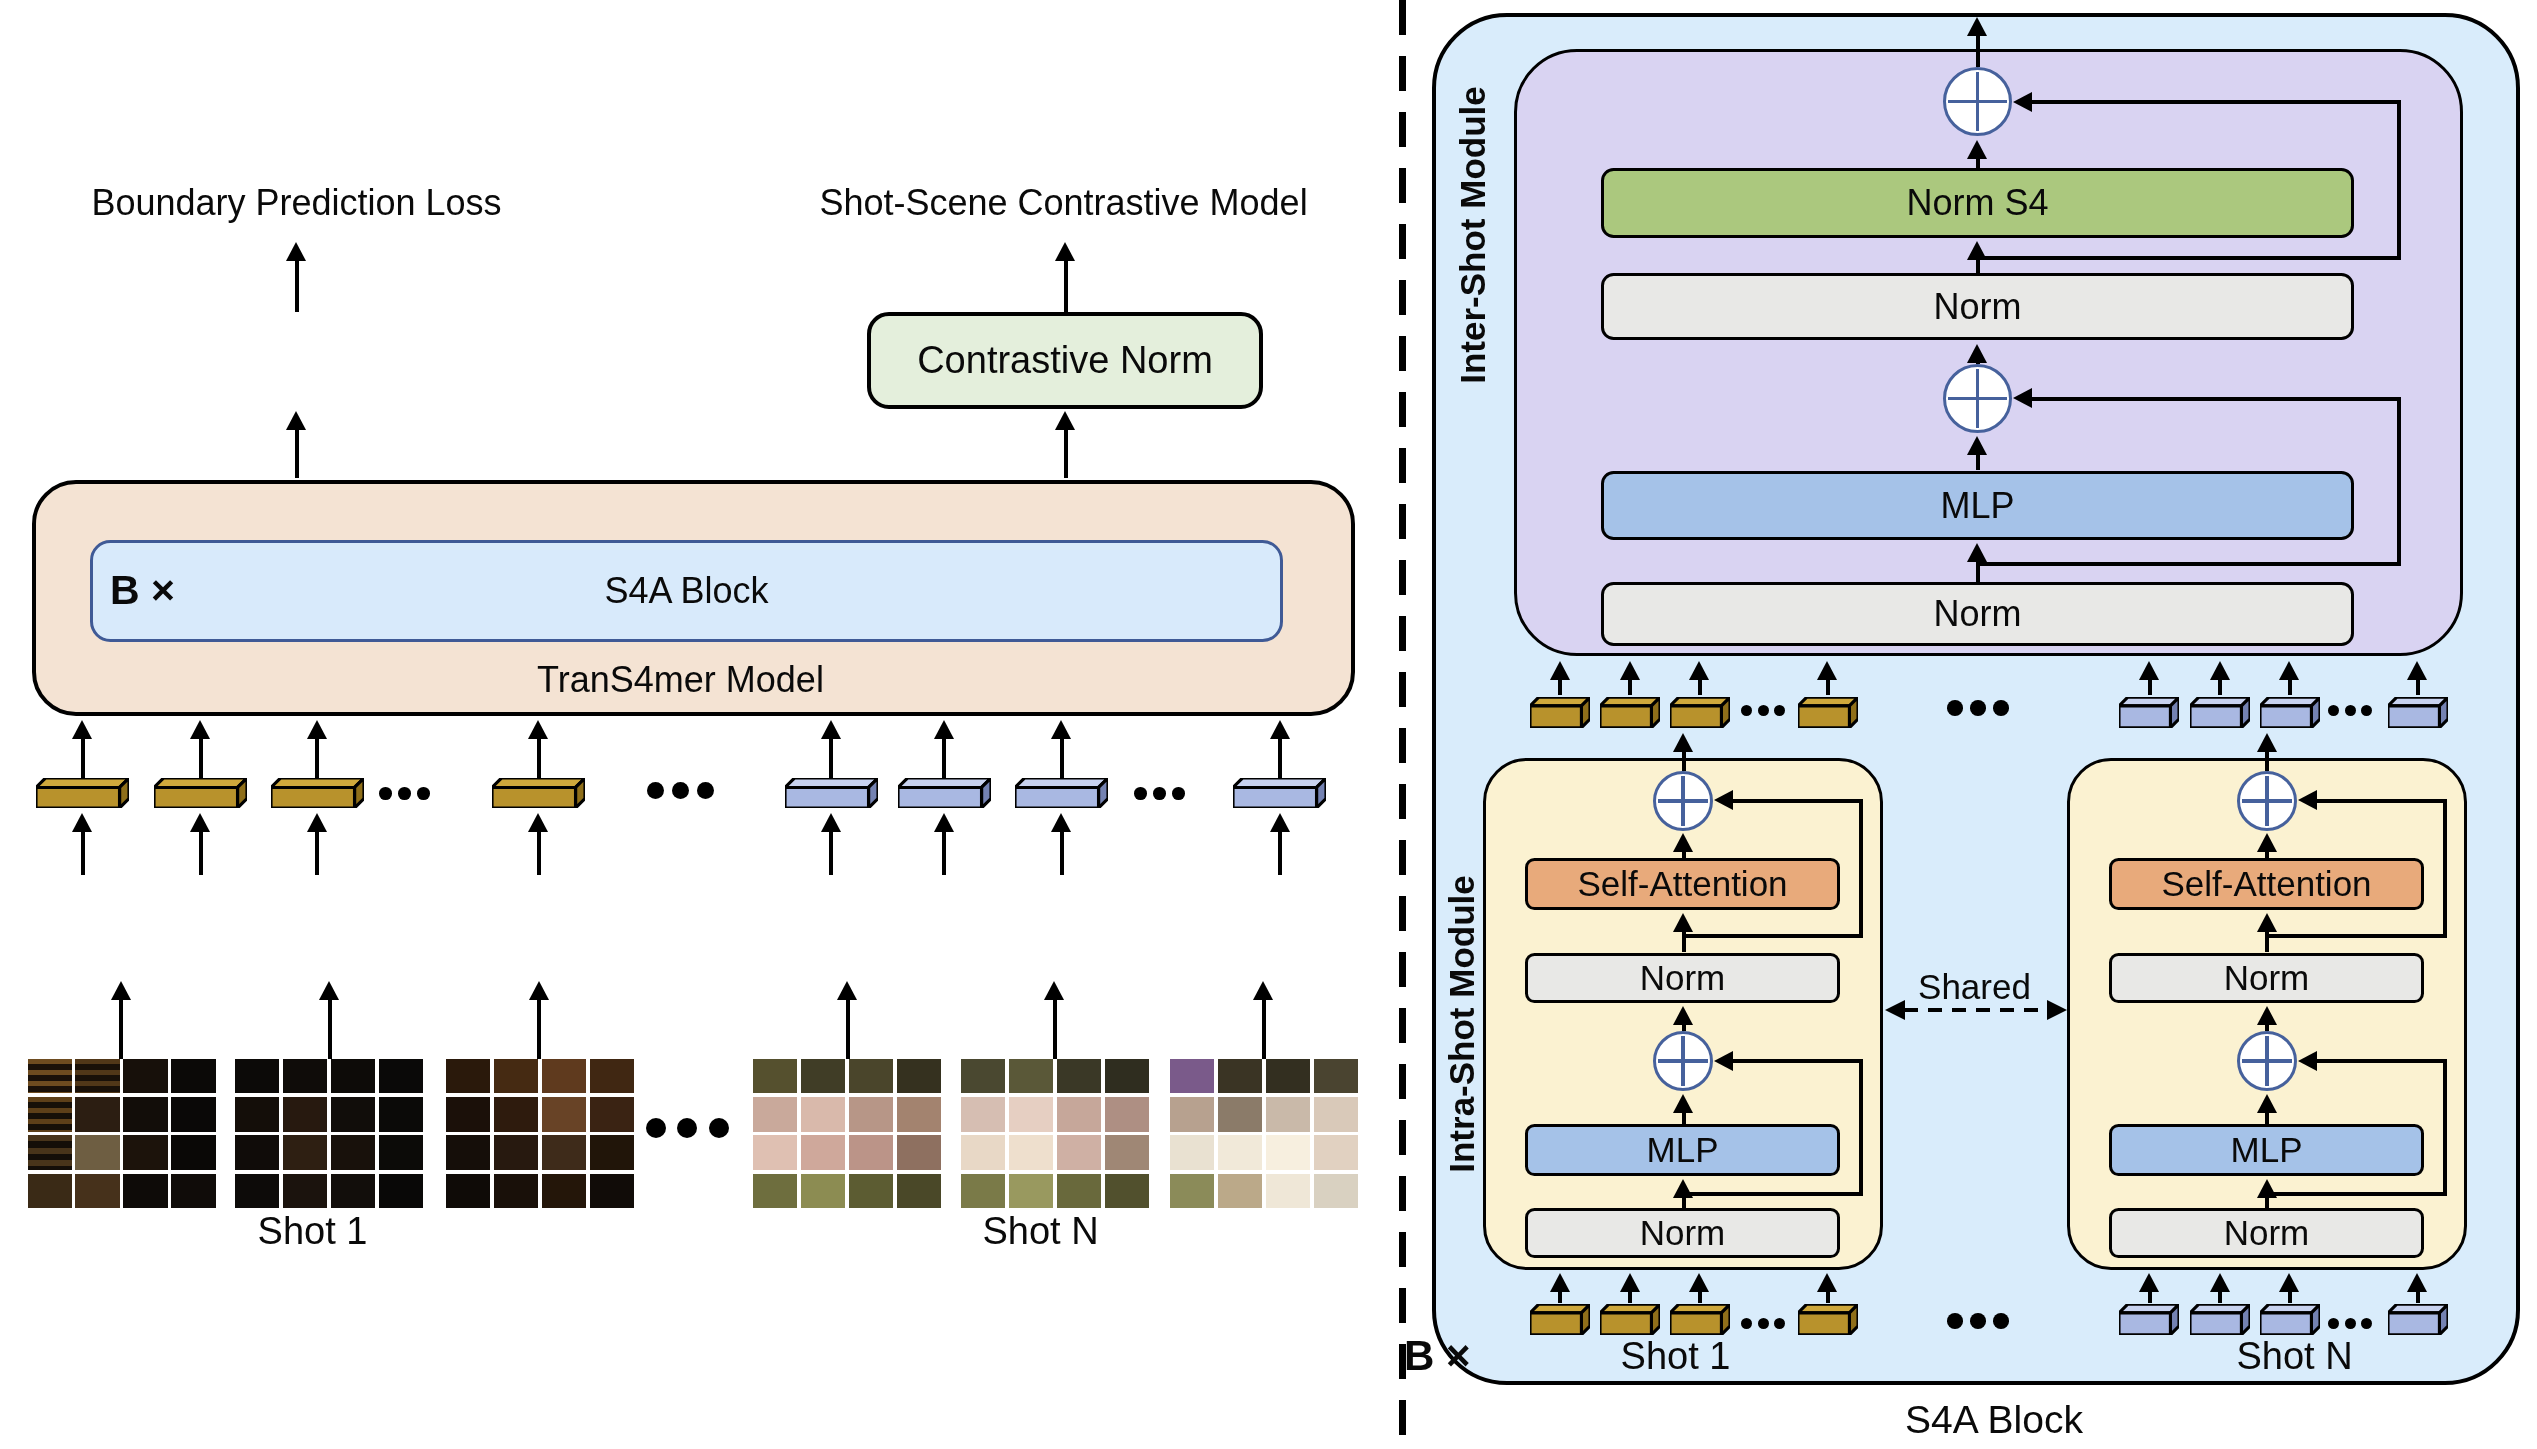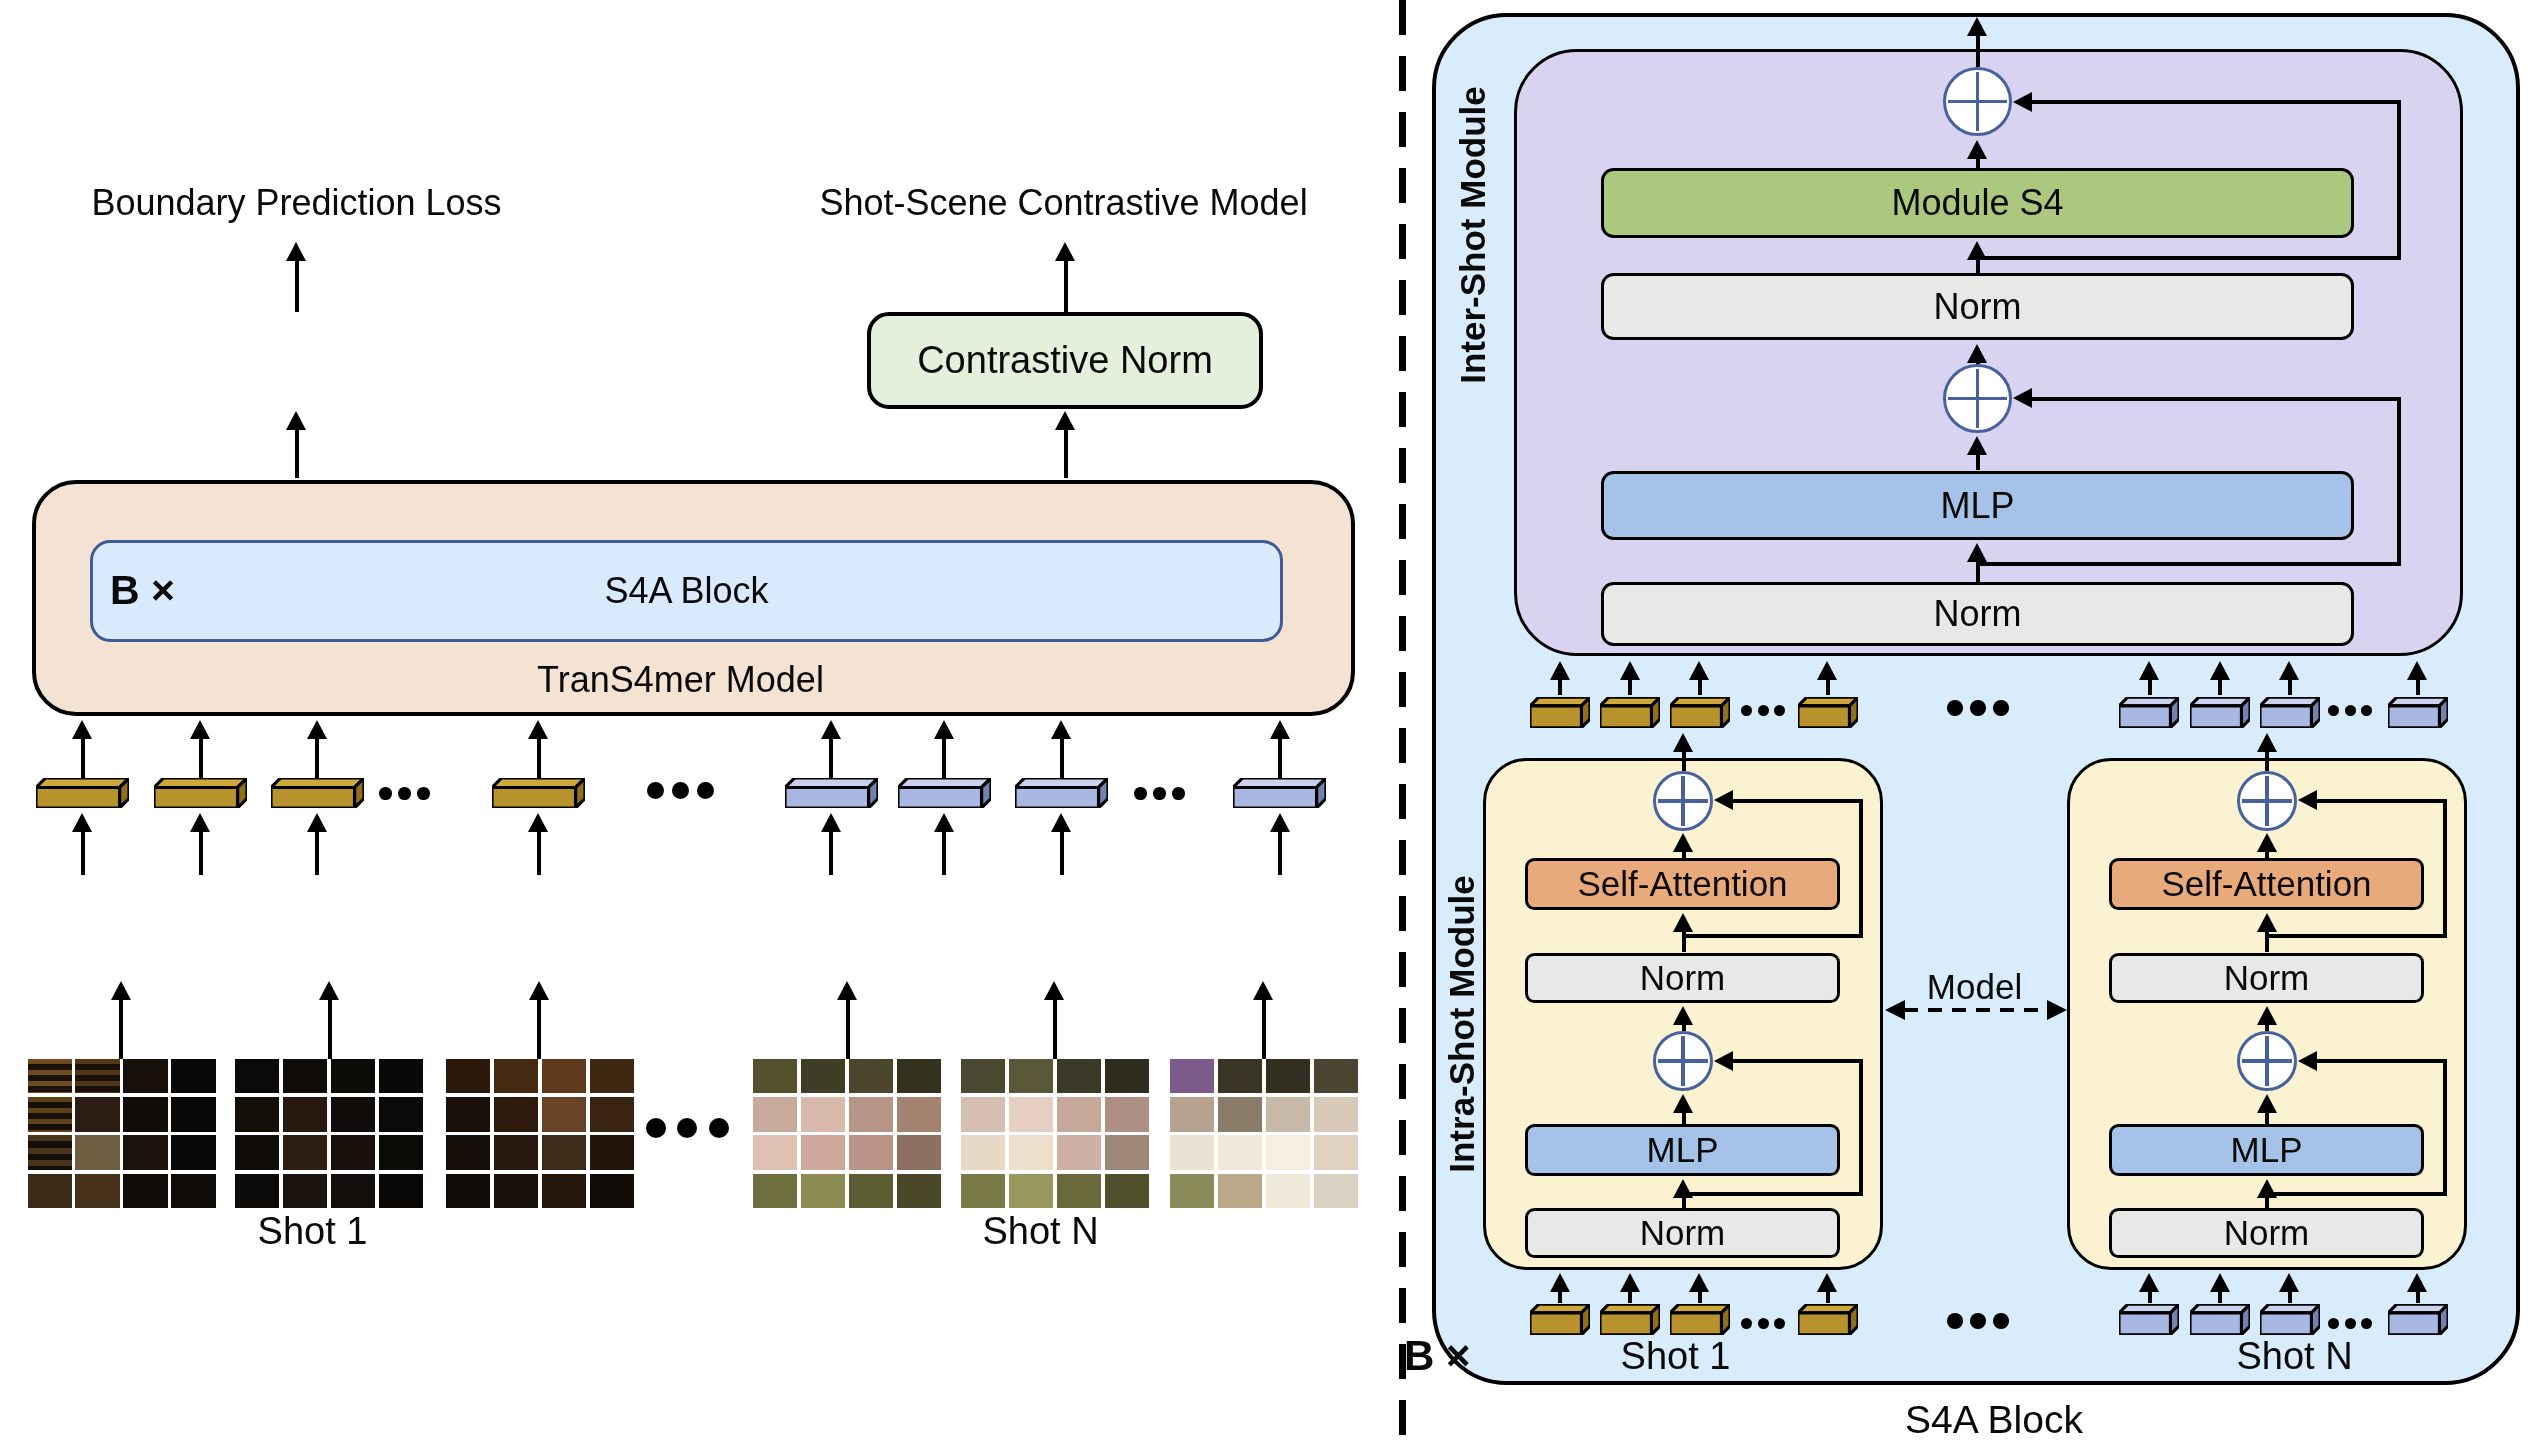--- a/index.html
+++ b/index.html
@@ -41,21 +41,21 @@
   <div class="abs" style="left:1399px;top:0;width:7px;height:1449px;
               background:repeating-linear-gradient(180deg,#000 0 35px,transparent 35px 56px);"></div>
 
   <div class="box" style="left: 1432px; top: 13.3px; width: 1088px; height: 1372px; border-width: 4.7px; border-radius: 75px; background: rgb(217, 236, 251);"></div>
 
   <div class="box" style="left: 1514px; top: 49px; width: 949px; height: 607px; border-width: 3.9px; border-radius: 63px; background: rgb(217, 211, 242);"></div>
 
   <div class="lbl rot" style="left:1292px;top:214px;width:361px;height:42px;font-size:35px;line-height:42px;">Inter-Shot Module</div>
 
   <div class="box" style="left: 1601px; top: 168px; width: 753px; height: 70px; border-width: 3.9px; border-radius: 12.6px; font-size: 36px; background: rgb(171, 200, 126);">
-    <span>Module S4</span>
+    <span>Norm S4</span>
   </div>
   <div class="box" style="left: 1601px; top: 273px; width: 753px; height: 67px; border-width: 3.9px; border-radius: 12.6px; font-size: 36px; background: rgb(232, 232, 230);">
     <span>Norm</span>
   </div>
   <div class="box" style="left: 1601px; top: 471px; width: 753px; height: 69px; border-width: 3.9px; border-radius: 12.6px; font-size: 36px; background: rgb(165, 194, 232);">
     <span>MLP</span>
   </div>
   <div class="box" style="left: 1601px; top: 582px; width: 753px; height: 64px; border-width: 3.9px; border-radius: 12.6px; font-size: 36px; background: rgb(232, 232, 230);">
     <span>Norm</span>
   </div>
@@ -84,21 +84,21 @@
   <div class="box" style="left: 2109px; top: 953px; width: 315px; height: 50px; border-width: 3.9px; border-radius: 9.4px; font-size: 35px; background: rgb(232, 232, 230);">
     <span>Norm</span>
   </div>
   <div class="box" style="left: 2109px; top: 1124px; width: 315px; height: 52px; border-width: 3.9px; border-radius: 9.4px; font-size: 35px; background: rgb(165, 194, 232);">
     <span>MLP</span>
   </div>
   <div class="box" style="left: 2109px; top: 1208px; width: 315px; height: 50px; border-width: 3.9px; border-radius: 9.4px; font-size: 35px; background: rgb(232, 232, 230);">
     <span>Norm</span>
   </div>
 
-  <div class="lbl" style="left:1857px;top:967px;width:235px;font-size:35px;">Model</div>
+  <div class="lbl" style="left:1857px;top:967px;width:235px;font-size:35px;">Shared</div>
   <div class="abs" style="left:1885px;top:998px;width:182px;height:23.5px;">
     <div class="abs" style="left:0;top:1.6px;width:0;height:0;border-top:10.2px solid transparent;border-bottom:10.2px solid transparent;border-right:20.4px solid #000;"></div>
     <div class="abs" style="left:19px;top:10.2px;width:144px;height:3.9px;background:repeating-linear-gradient(90deg,#000 0 14px,transparent 14px 24px);"></div>
     <div class="abs" style="right:0;top:1.6px;width:0;height:0;border-top:10.2px solid transparent;border-bottom:10.2px solid transparent;border-left:20.4px solid #000;"></div>
   </div>
 
   <div class="lbl" style="left:1558px;top:1335px;width:235px;font-size:38px;">Shot 1</div>
   <div class="lbl" style="left:2177px;top:1335px;width:235px;font-size:38px;">Shot N</div>
 
   <div class="lbl" style="left:1404px;top:1332px;font-size:42px;font-weight:600;text-align:left;">B ×</div>

